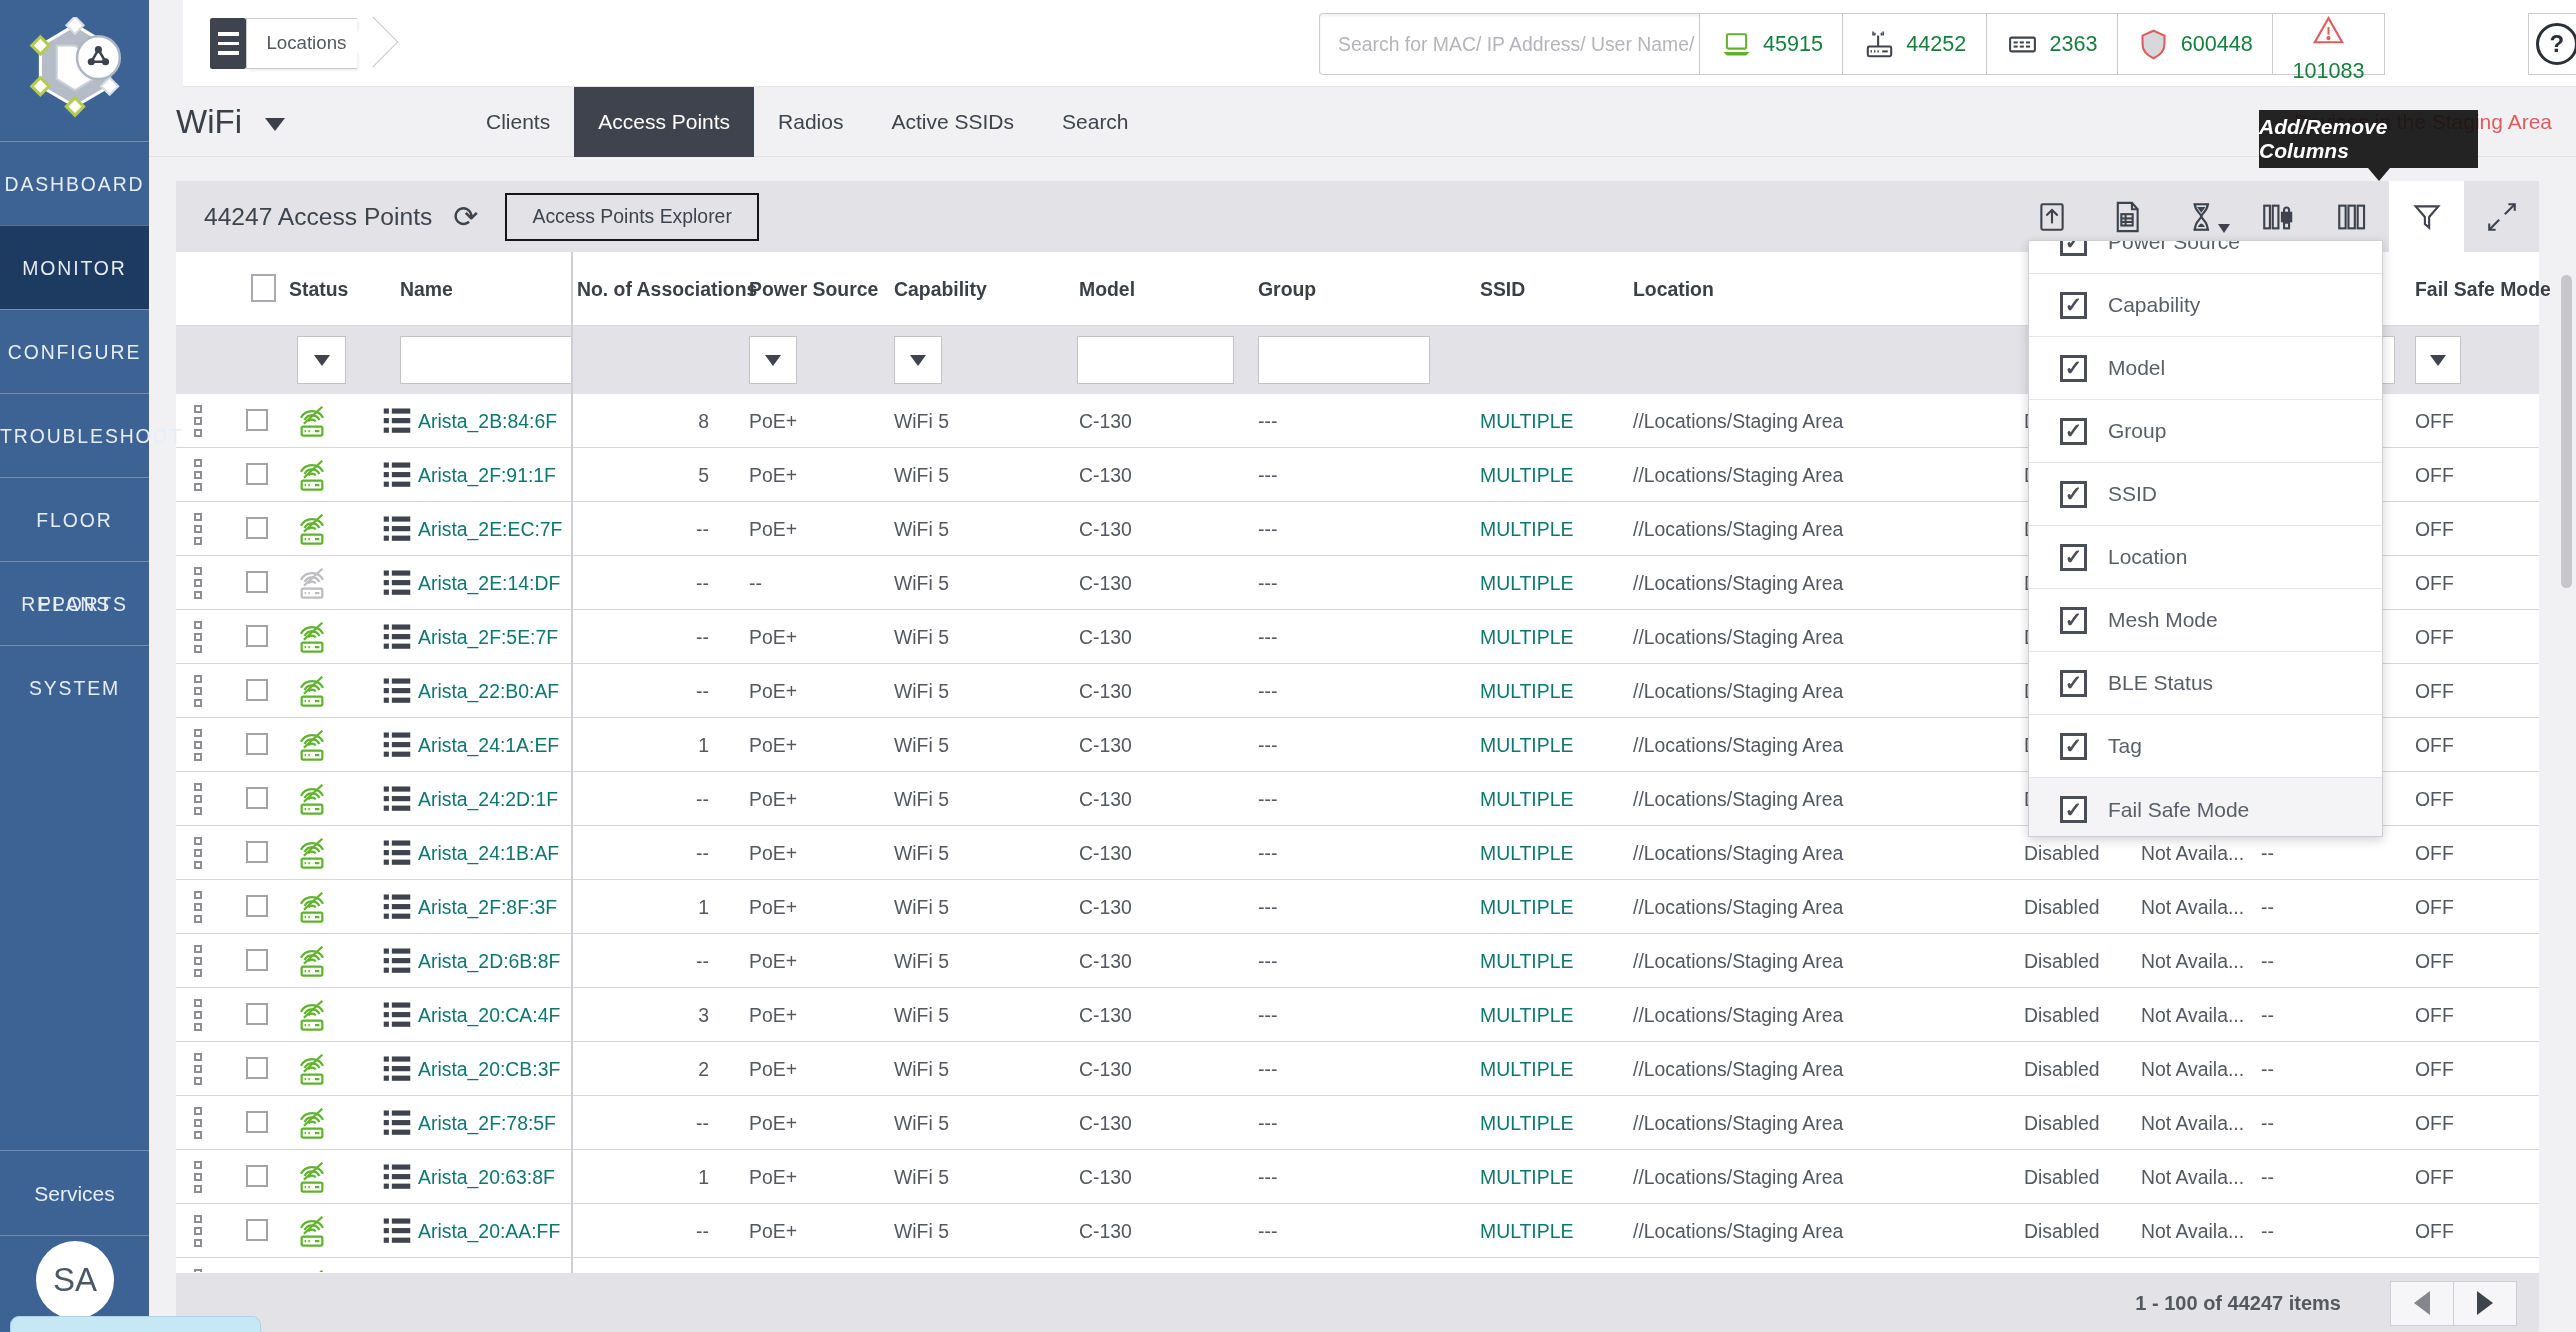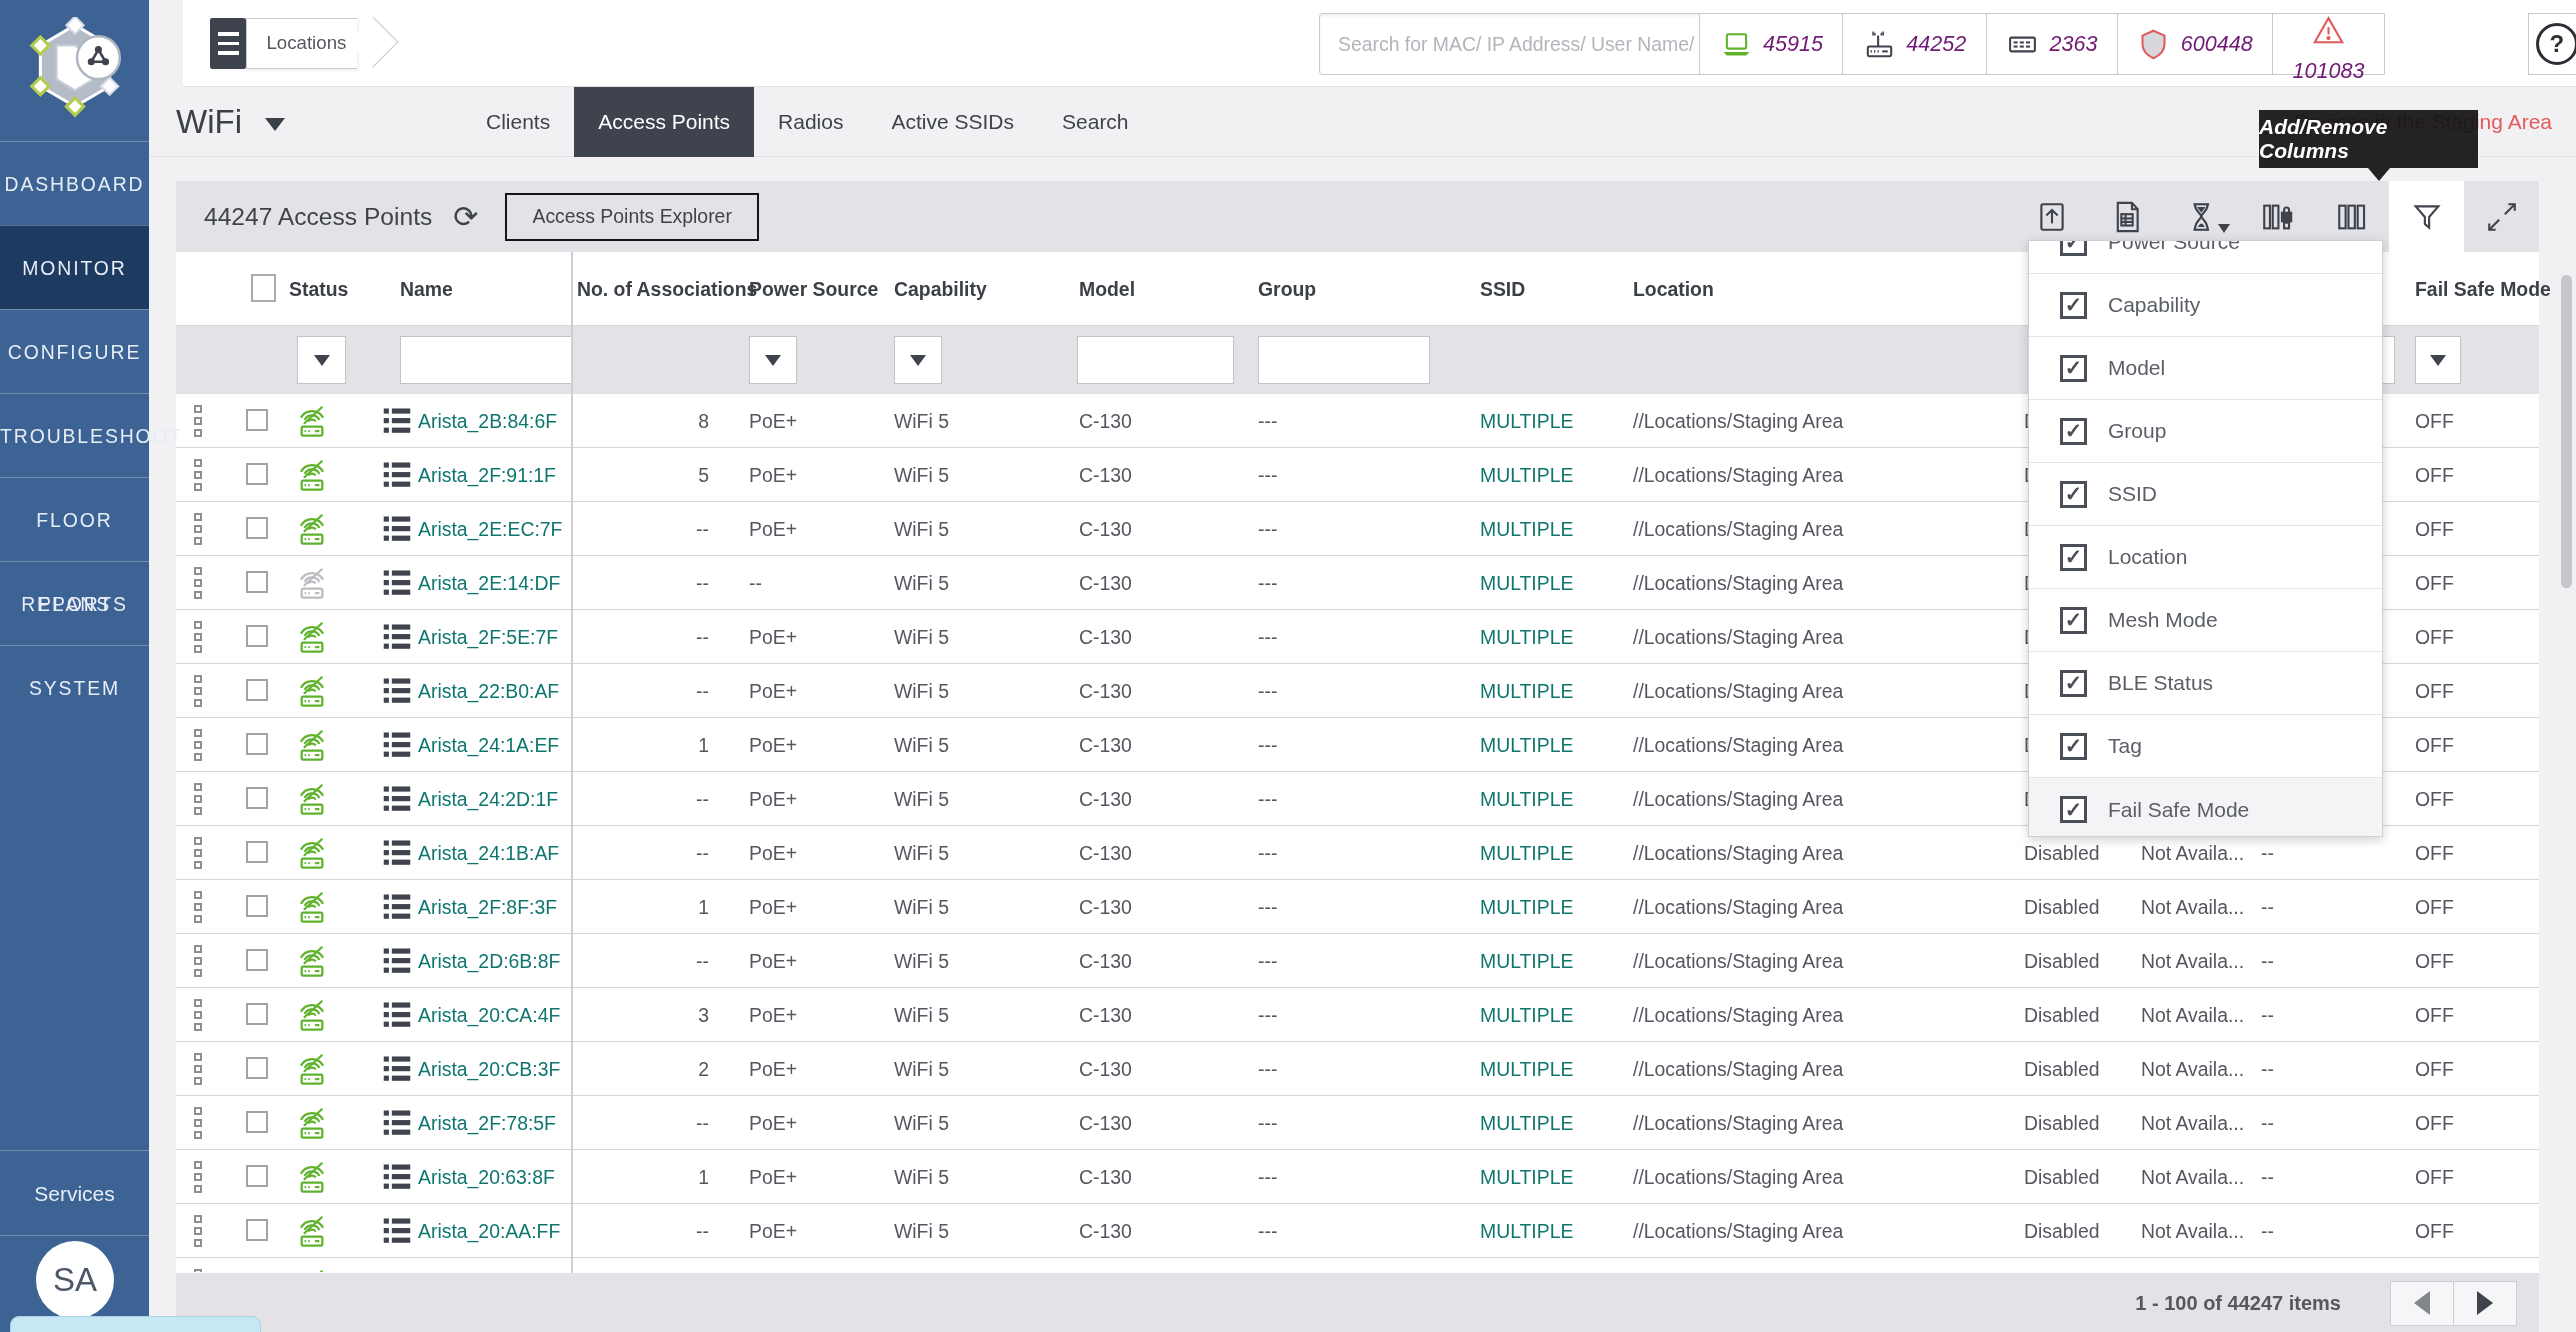--- a/index.html
+++ b/index.html
@@ -22,21 +22,21 @@
   .topbar { position:absolute; left:149px; top:0; width:2427px; height:87px; background:#ffffff; border-bottom:1.5px solid #e4e4e7;margin-left:34px; }
   .hamburger { position:absolute; left:27px; top:18px; width:36px; height:51px; background:#3e434d; border-radius:2.2px; cursor:pointer; display:flex; flex-direction:column; justify-content:center; gap:6px; align-items:center; }
   .hamburger span { display:block; width:21px; height:3.7px; background:#fff; }
   .crumb { position:absolute; left:63px; top:18px; height:51px; background:#fff; border:1.5px solid #c9c9ce; border-right:none; line-height:48px; padding:0 10.4px 0 19.4px; font-size:18.7px; color:#55585e; box-shadow:1.5px 1.5px 3px rgba(0,0,0,.08); cursor:pointer; }
   .crumb-arrow { position:absolute; left:calc(100% - 1.5px); top:5.2px; width:36px; height:36px; background:#fff; border-top:1.5px solid #c9c9ce; border-right:1.5px solid #c9c9ce; transform:rotate(45deg); }
   .search { position:absolute; left:1136px; top:13.4px; width:507px; height:62px; border:1.5px solid #c9c9ce; border-radius:3.7px; background:#fff; font-size:19.4px; color:#55585e; padding:0 18px; outline:none; box-shadow:inset 0 2.2px 3px rgba(0,0,0,.06); }
   .search::placeholder { color:#b4b4bb; }
   .stats-bar { position:absolute; right:225px; top:13.4px; height:62px; display:flex; background:#fff; border:1.5px solid #c9c9ce; }
   .stat-cell { display:flex; align-items:center; gap:10.4px; padding:0 19.4px; border-right:1.5px solid #c9c9ce; cursor:pointer; }
   .stat-cell:last-child { border-right:none;flex-direction:column; }
-  .stat-value { font-size:21.6px; color:#701a75;font-style:italic; }
+  .stat-value { font-size:21.6px; color:#15803d; }
   .stat-icon svg { display:block; }
   .help-tile { position:absolute; right:24.6px; top:13.4px; width:57px; height:62px; background:#fff; border:1.5px solid #c9c9ce; display:flex; align-items:center; justify-content:center; cursor:pointer; }
   .help-circle { width:42px; height:42px; border:3px solid #2c2f35; border-radius:50%; font-size:24px; font-weight:bold; color:#2c2f35; display:flex; align-items:center; justify-content:center; }
 
   
   .tabsrow { position:absolute; left:149px; top:87px; width:2427px; height:70px; background:#f1f1f4; border-bottom:1.5px solid #e2e2e5; }
   .page-title { position:absolute; left:27px; top:0; height:70px; line-height:70px; font-size:33px; color:#3b3f48; cursor:pointer; }
   .page-title .caret { display:inline-block; margin-left:13.4px; width:0; height:0; border-left:10.4px solid transparent; border-right:10.4px solid transparent; border-top:13.4px solid #3b3f48; vertical-align:middle; }
   .tabs { position:absolute; left:313px; top:0; height:70px; display:flex; }
   .tab { height:70px; line-height:70px; padding:0 24px; font-size:21px; color:#3f434c; cursor:pointer; }

